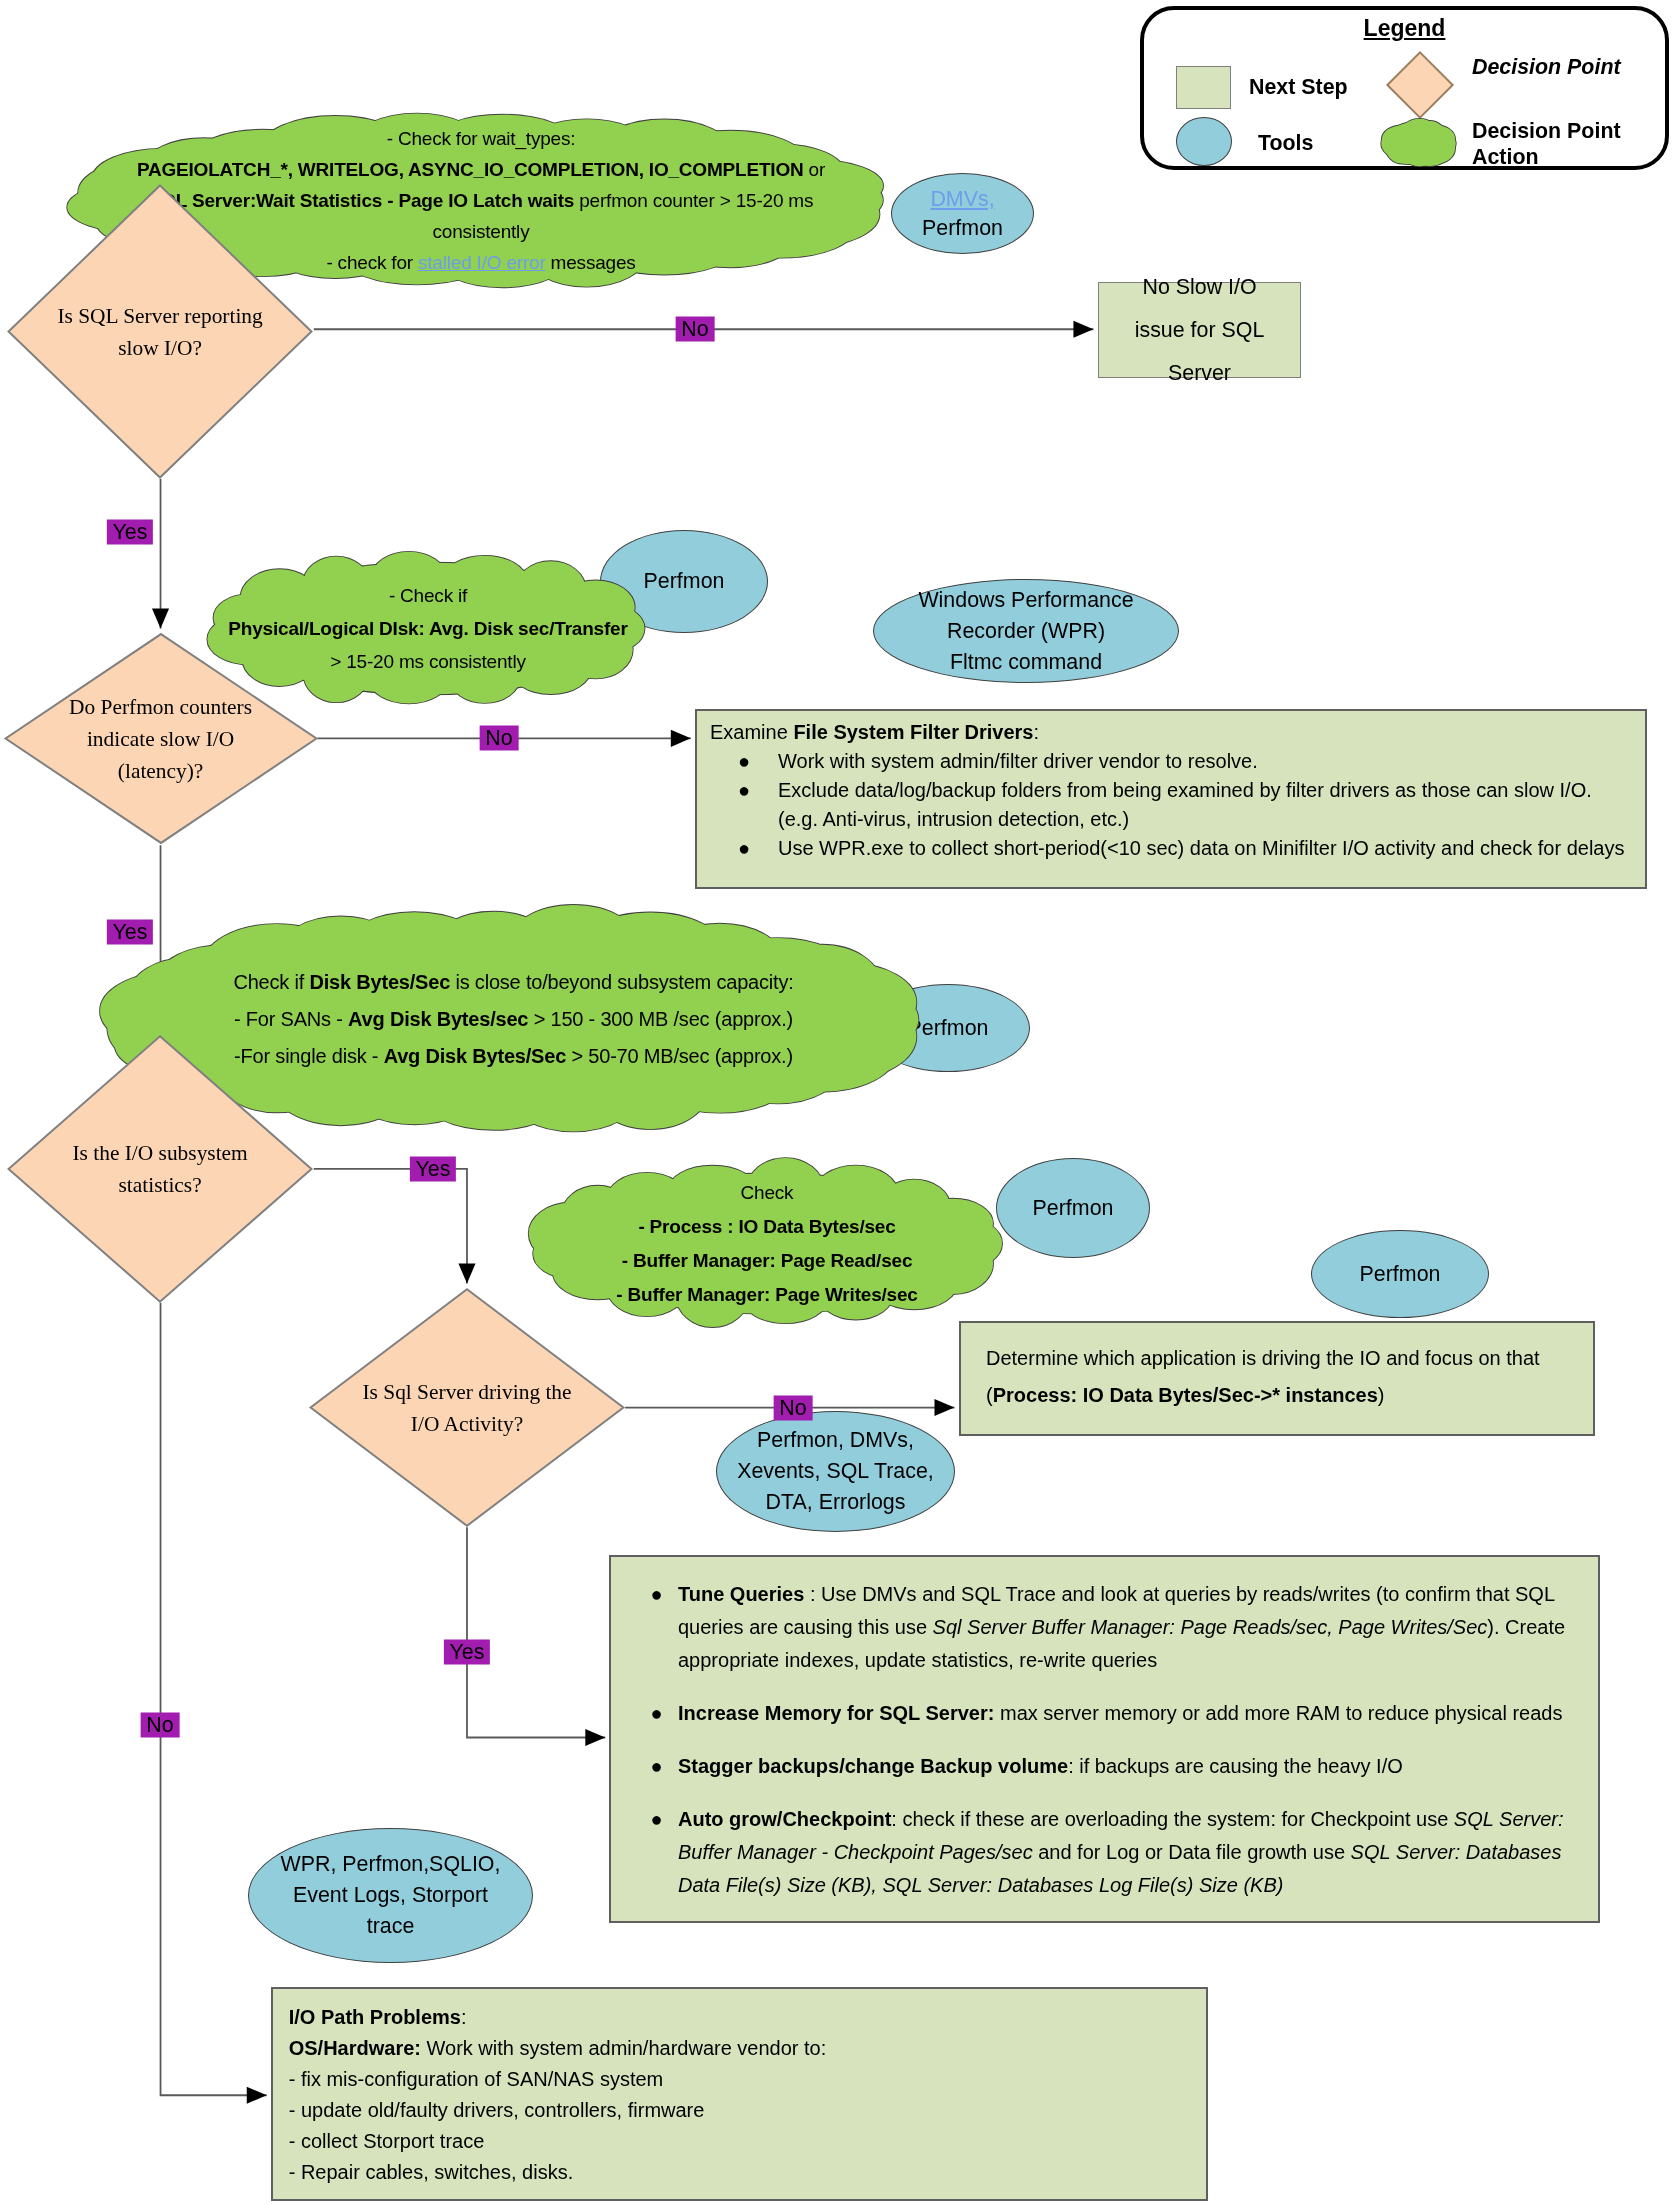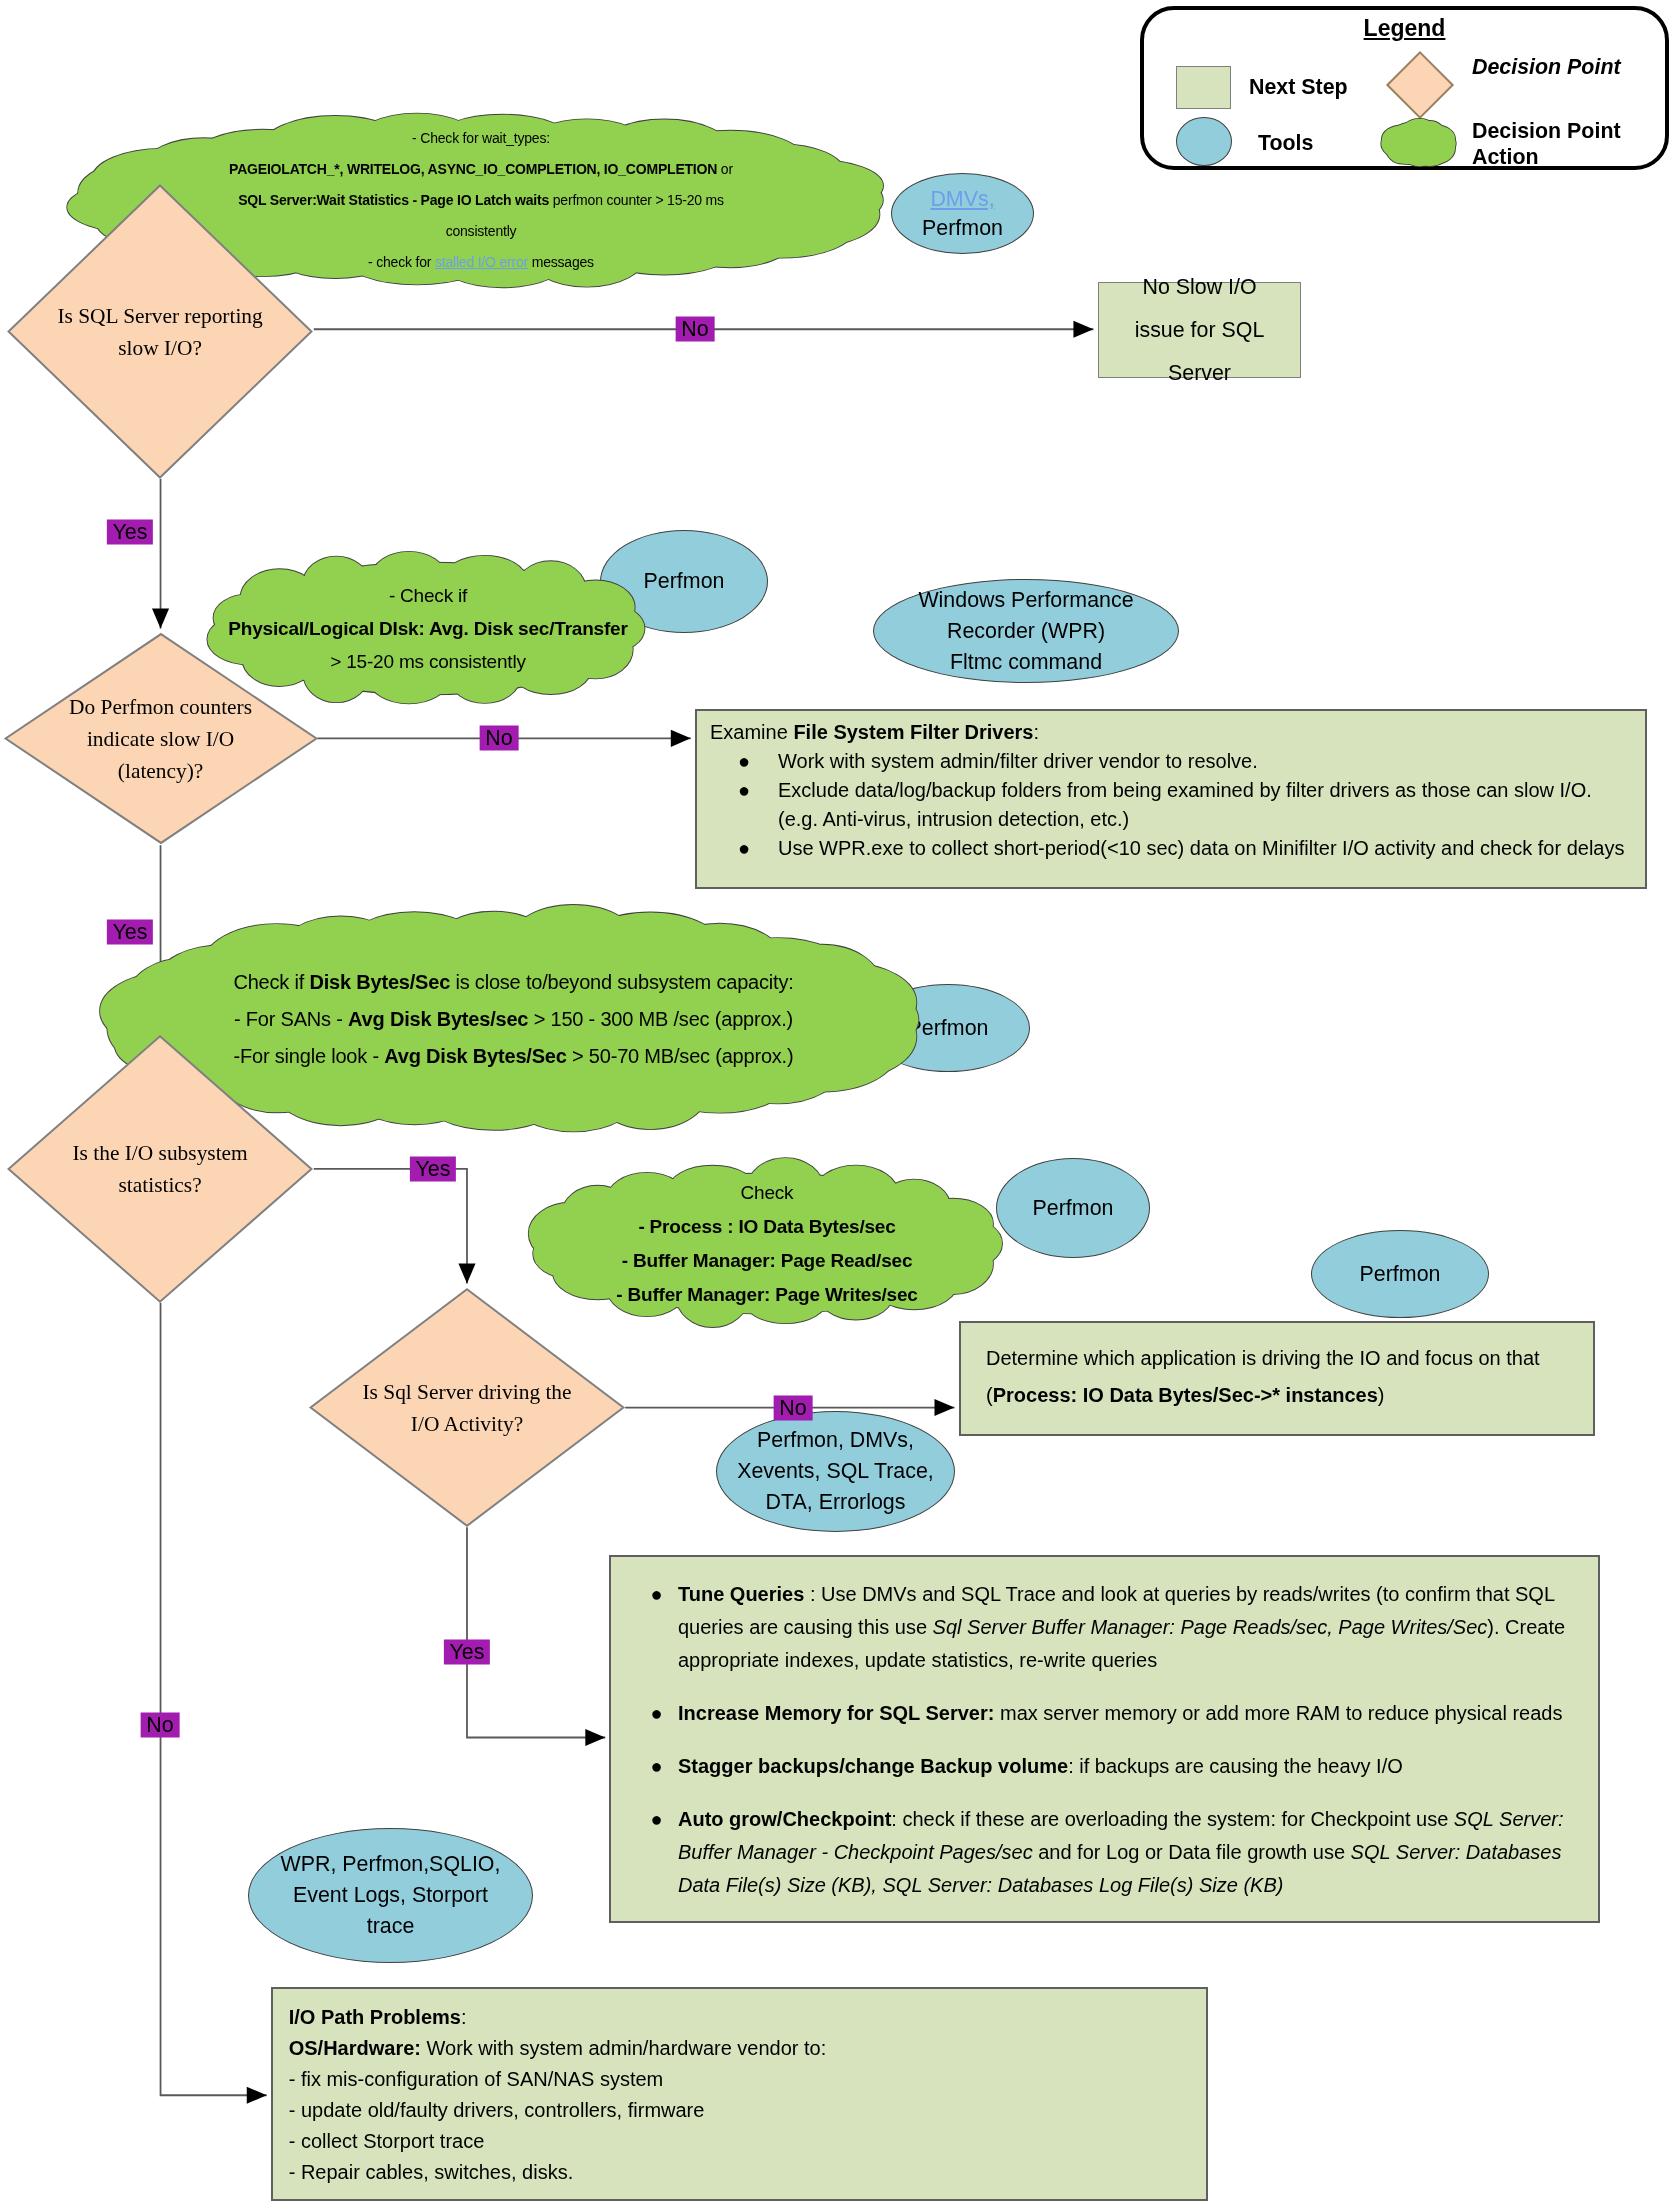--- a/index.html
+++ b/index.html
@@ -192,21 +192,21 @@
         <ellipse cx="370.6" cy="49.1" rx="104.1" ry="44.9" fill="#92D050"></ellipse>
         <ellipse cx="485.1" cy="42.9" rx="88.7" ry="42.1" fill="#92D050"></ellipse>
         <ellipse cx="605.1" cy="41.6" rx="99.0" ry="39.3" fill="#92D050"></ellipse>
         <ellipse cx="723.3" cy="45.4" rx="83.6" ry="36.5" fill="#92D050"></ellipse>
         <ellipse cx="832.2" cy="54.0" rx="93.9" ry="44.9" fill="#92D050"></ellipse>
         <ellipse cx="924.9" cy="66.9" rx="104.1" ry="42.1" fill="#92D050"></ellipse>
         <ellipse cx="995.6" cy="83.2" rx="88.7" ry="39.3" fill="#92D050"></ellipse>
         <ellipse cx="1039.9" cy="102.0" rx="99.0" ry="36.5" fill="#92D050"></ellipse>
         <ellipse cx="575.0" cy="122.0" rx="517.5" ry="102.5" fill="#92D050"></ellipse>
       </svg>
-    <div class="txt" style="font-size:14px;line-height:31px;padding:0 14.3px;">
+    <div class="txt" style="font-size:19px;line-height:31px;padding:0 14.3px;">
         <div class="ln"><span>- Check for wait_types:</span></div>
         <div class="ln"><span class="b">PAGEIOLATCH_*,  WRITELOG, ASYNC_IO_COMPLETION, IO_COMPLETION</span><span> or</span></div>
         <div class="ln"><span class="b">SQL Server:Wait Statistics - Page IO Latch waits</span><span> perfmon counter &gt; 15-20 ms</span></div>
         <div class="ln"><span>consistently</span></div>
         <div class="ln"><span>- check for </span><span class="lk">stalled I/O error</span><span> messages</span></div>
       </div>
   </div>
 
   <div class="node cloudnode" style="left:207px;top:550px;width:442px;height:157px;">
     <svg class="shape cloud" viewBox="0 0 620 220" width="442" height="157">
@@ -305,21 +305,21 @@
         <ellipse cx="772.1" cy="62.2" rx="104.1" ry="54.5" fill="#92D050"></ellipse>
         <ellipse cx="869.6" cy="74.4" rx="88.7" ry="50.9" fill="#92D050"></ellipse>
         <ellipse cx="951.5" cy="91.0" rx="99.0" ry="47.3" fill="#92D050"></ellipse>
         <ellipse cx="1013.4" cy="111.2" rx="83.6" ry="58.2" fill="#92D050"></ellipse>
         <ellipse cx="1051.9" cy="134.0" rx="93.9" ry="54.5" fill="#92D050"></ellipse>
         <ellipse cx="580.0" cy="158.0" rx="522.0" ry="132.7" fill="#92D050"></ellipse>
       </svg>
     <div class="txt" style="font-size:20px;line-height:37px;padding:0 28.5px;">
         <div class="ln"><span>Check if </span><span class="b">Disk Bytes/Sec</span><span> is close to/beyond subsystem capacity:</span></div>
         <div class="ln"><span>- For SANs - </span><span class="b">Avg Disk Bytes/sec</span><span> &gt; 150 - 300 MB /sec   (approx.)</span></div>
-        <div class="ln"><span>-For single look - </span><span class="b">Avg Disk Bytes/Sec</span><span> &gt; 50-70 MB/sec (approx.)</span></div>
+        <div class="ln"><span>-For single disk - </span><span class="b">Avg Disk Bytes/Sec</span><span> &gt; 50-70 MB/sec (approx.)</span></div>
       </div>
   </div>
 
   <div class="node cloudnode" style="left:527px;top:1160px;width:480px;height:167px;">
     <svg class="shape cloud" viewBox="0 0 674 234" width="480" height="167">
         <ellipse cx="616.7" cy="117.0" rx="50.4" ry="35.0" fill="#92D050" stroke="#404040" stroke-width="2.5"></ellipse>
         <ellipse cx="597.8" cy="144.9" rx="56.6" ry="43.1" fill="#92D050" stroke="#404040" stroke-width="2.5"></ellipse>
         <ellipse cx="543.7" cy="169.0" rx="62.8" ry="40.4" fill="#92D050" stroke="#404040" stroke-width="2.5"></ellipse>
         <ellipse cx="461.7" cy="186.1" rx="53.5" ry="37.7" fill="#92D050" stroke="#404040" stroke-width="2.5"></ellipse>
         <ellipse cx="362.8" cy="193.9" rx="59.7" ry="35.0" fill="#92D050" stroke="#404040" stroke-width="2.5"></ellipse>

